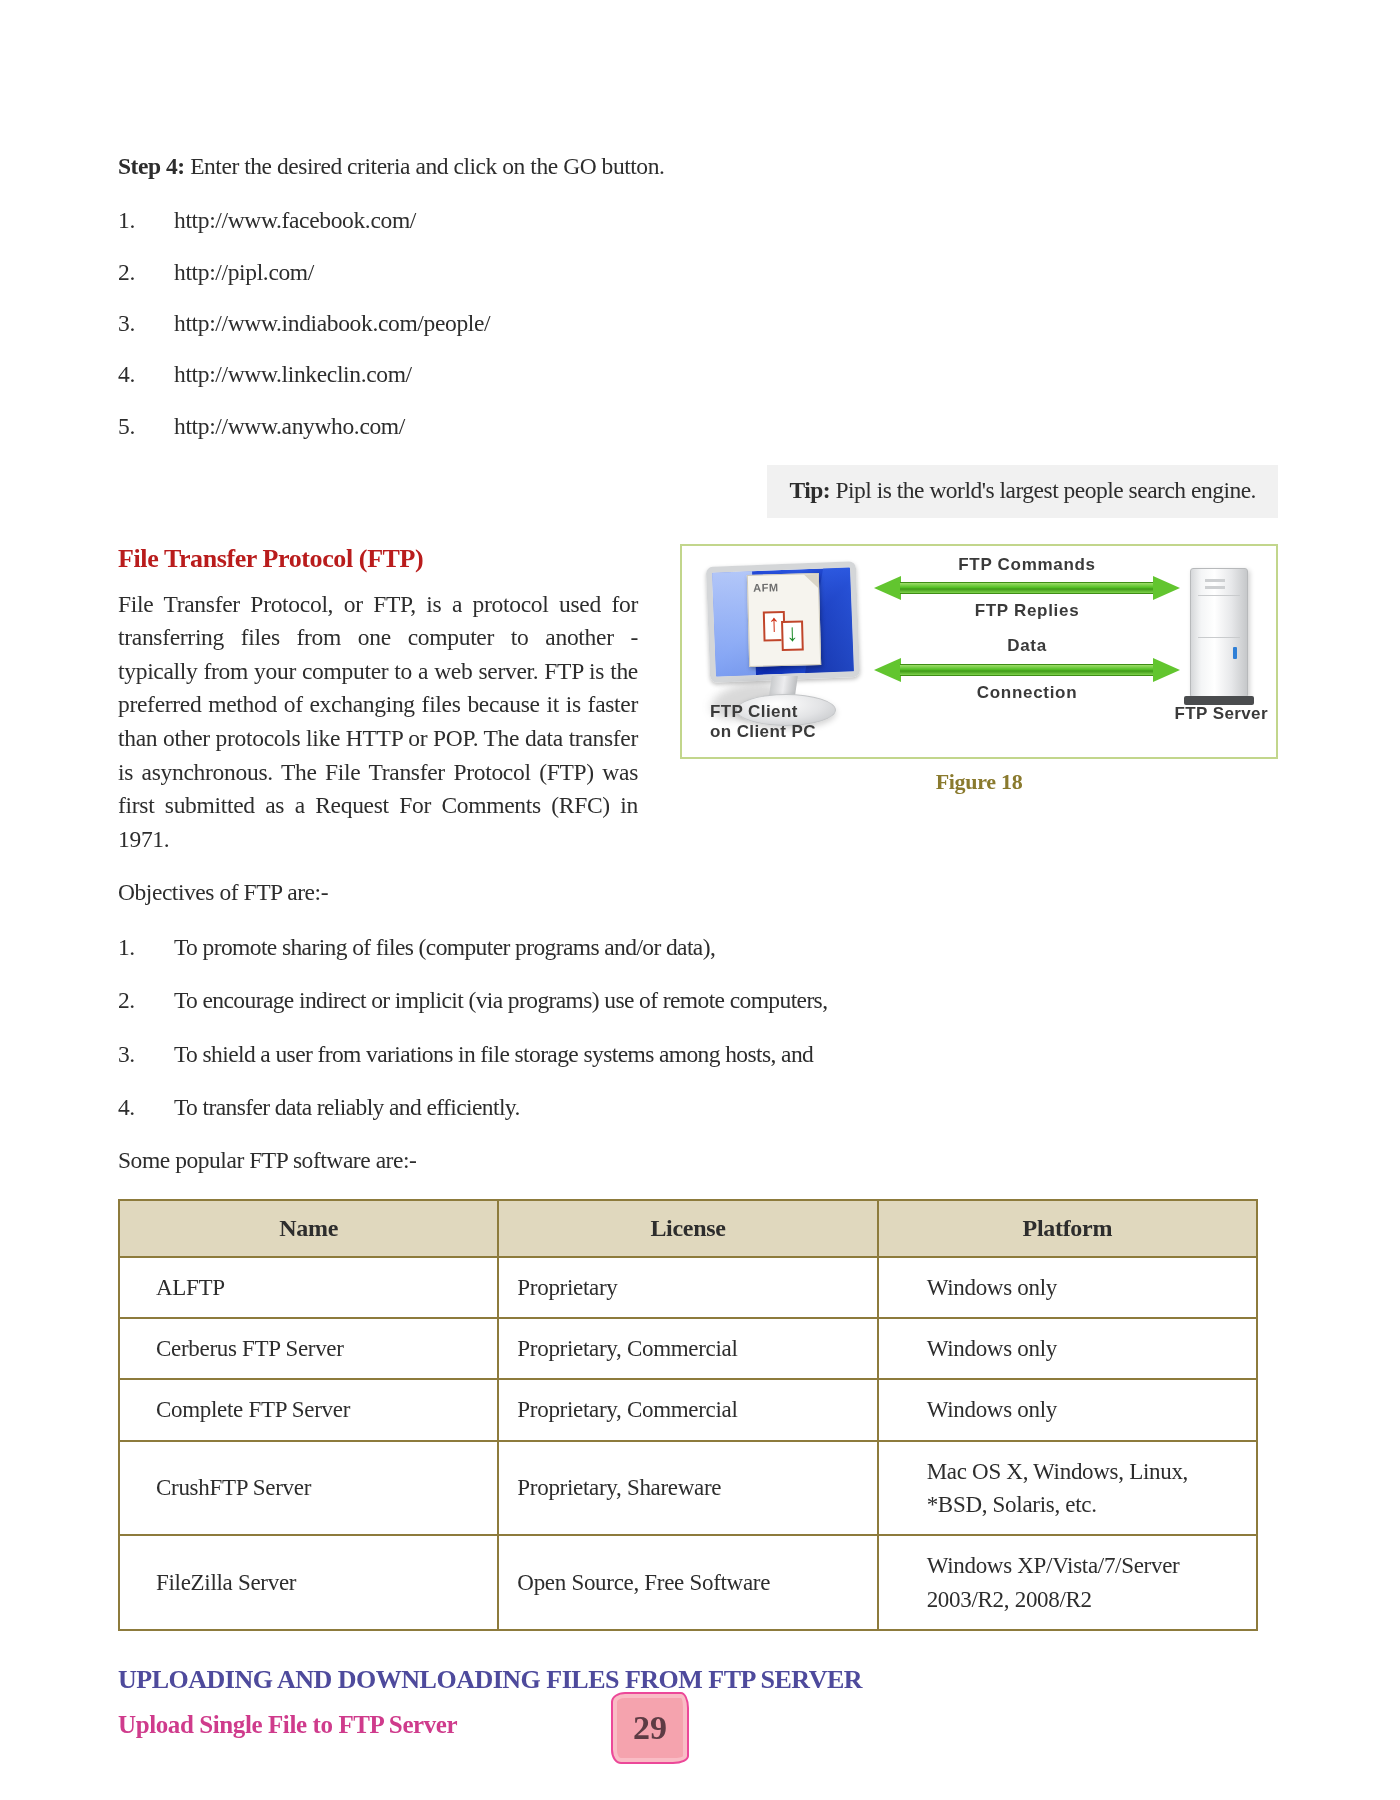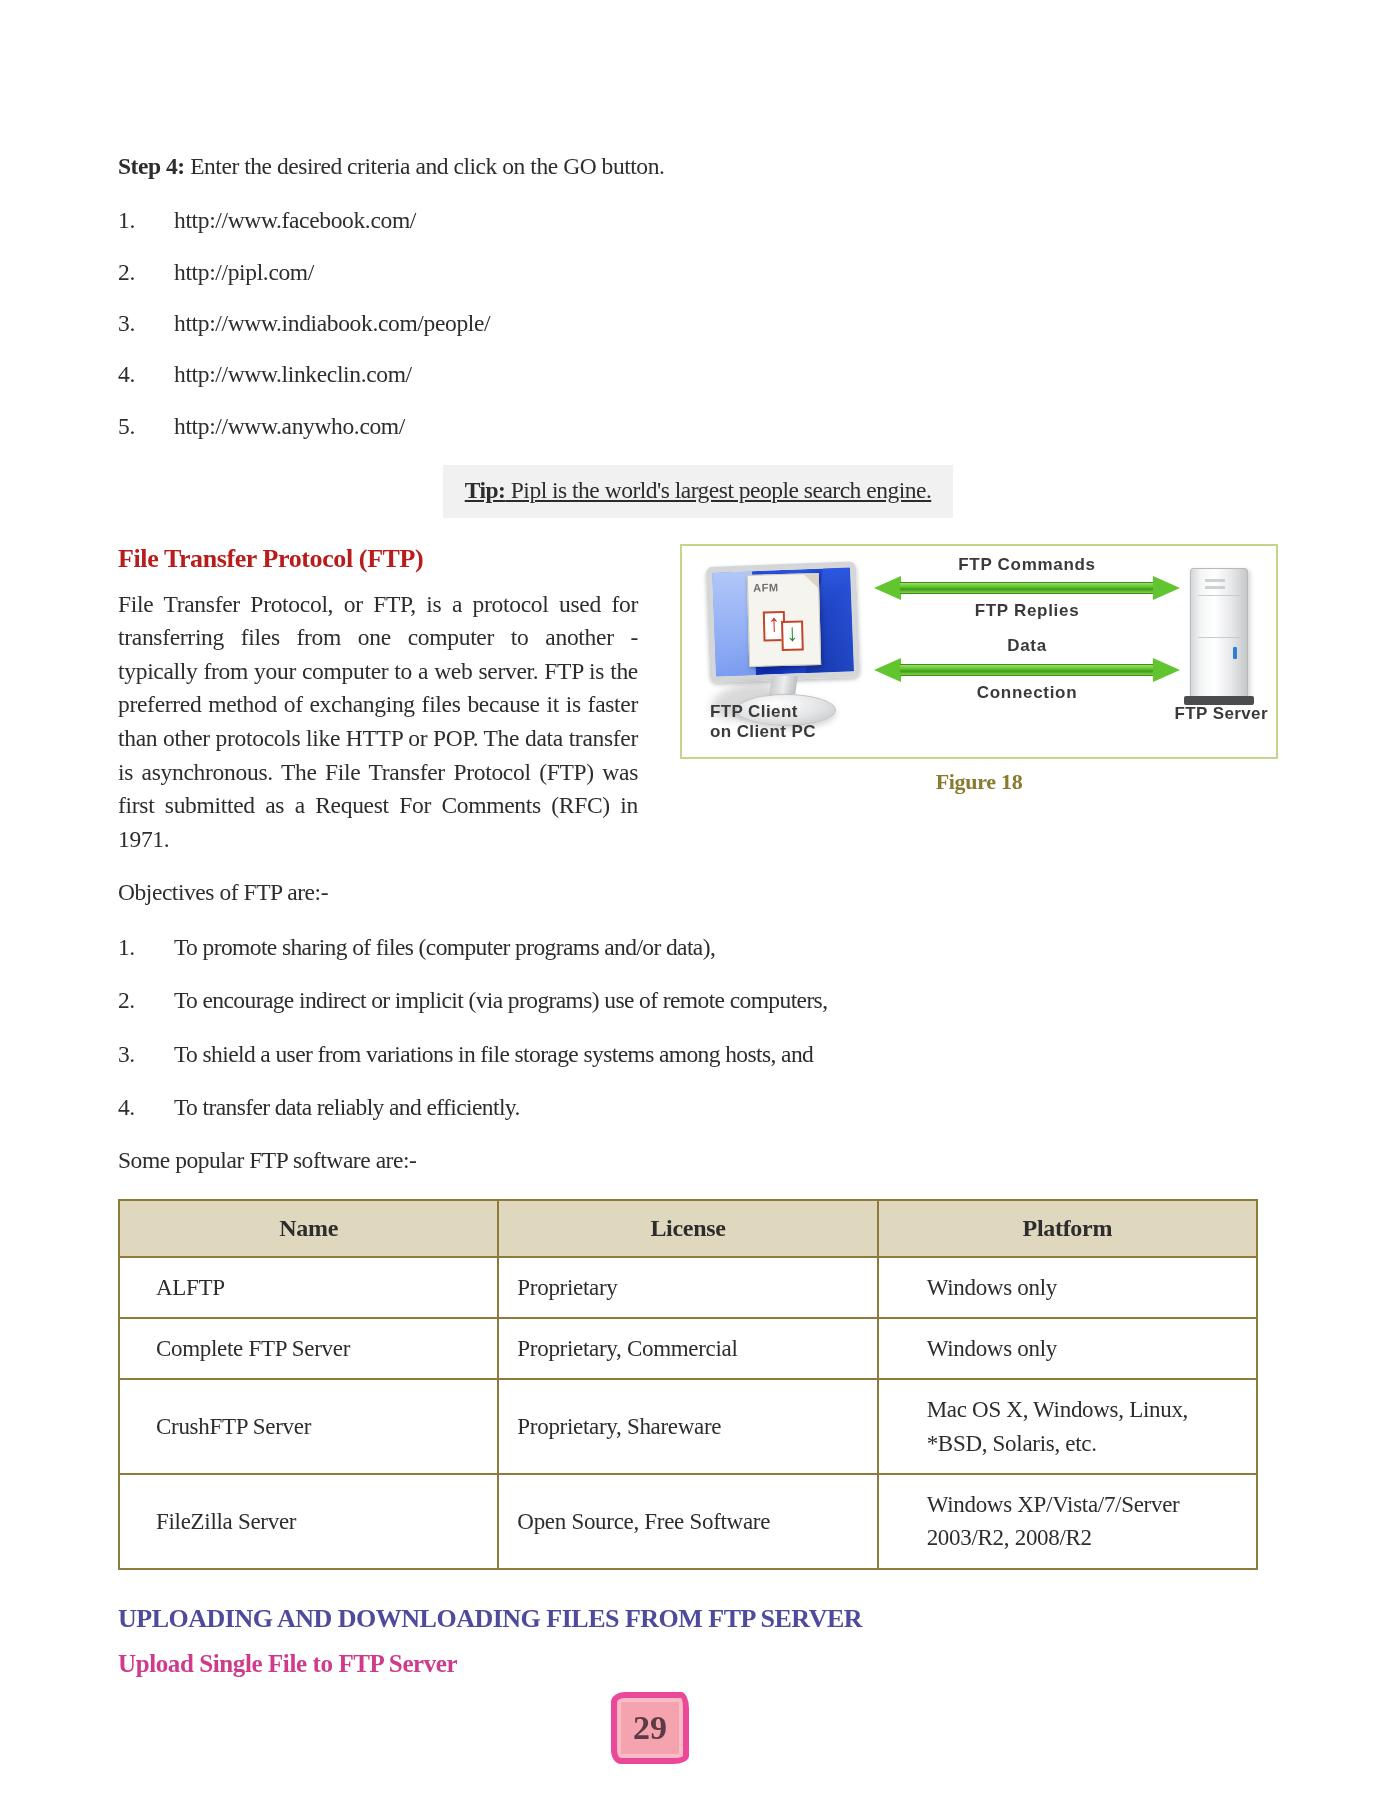--- a/index.html
+++ b/index.html
@@ -52,23 +52,22 @@
   }
   .olist .num { width: 56px; flex: 0 0 56px; }
   .olist .txt { flex: 1; }
 
   .url-list .li { margin-bottom: 18px; }
   .obj-list .li { margin-bottom: 20px; letter-spacing: -0.6px; }
 
   
   .tipwrap {
     display: flex;
-    justify-content: center;
+    justify-content: flex-end;
     margin: 22px 0 26px 0;
-    text-decoration: underline;
   }
   .tipbox {
     background: #f1f1f1;
     padding: 10px 22px 12px 22px;
     font-size: 23.5px;
     line-height: 1.3;
     color: #2d2d2d;
     letter-spacing: -0.5px;
     white-space: nowrap;
   }
@@ -407,21 +406,21 @@
     position: absolute;
     left: 0; right: 0;
     bottom: 36px;
     display: flex;
     justify-content: center;
   }
   .pagenum {
     width: 78px;
     height: 72px;
     background: #f5a3ae;
-    border: 6px solid #ec4899;
+    border: 2px solid #ec4899;
     border-radius: 14px 8px 16px 10px / 10px 16px 8px 14px;
     color: #5d3b44;
     font-family: "Liberation Serif", serif;
     font-weight: bold;
     font-size: 34px;
     display: flex;
     align-items: center;
     justify-content: center;
     box-shadow: inset 0 0 0 4px #f9bcc5;
   }
@@ -557,20 +556,25 @@
           <tr>
             <th>Name</th>
             <th>License</th>
             <th>Platform</th>
           </tr>
         </thead>
         <tbody>
           <tr>
             <td class="c-name">ALFTP</td>
             <td class="c-lic">Proprietary</td>
+            <td class="c-plat">Windows only</td>
+          </tr>
+          <tr>
+            <td class="c-name">Cerberus FTP Server</td>
+            <td class="c-lic">Proprietary, Commercial</td>
             <td class="c-plat">Windows only</td>
           </tr>
           <tr>
             <td class="c-name">Complete FTP Server</td>
             <td class="c-lic">Proprietary, Commercial</td>
             <td class="c-plat">Windows only</td>
           </tr>
           <tr>
             <td class="c-name tall">CrushFTP Server</td>
             <td class="c-lic tall">Proprietary, Shareware</td>

